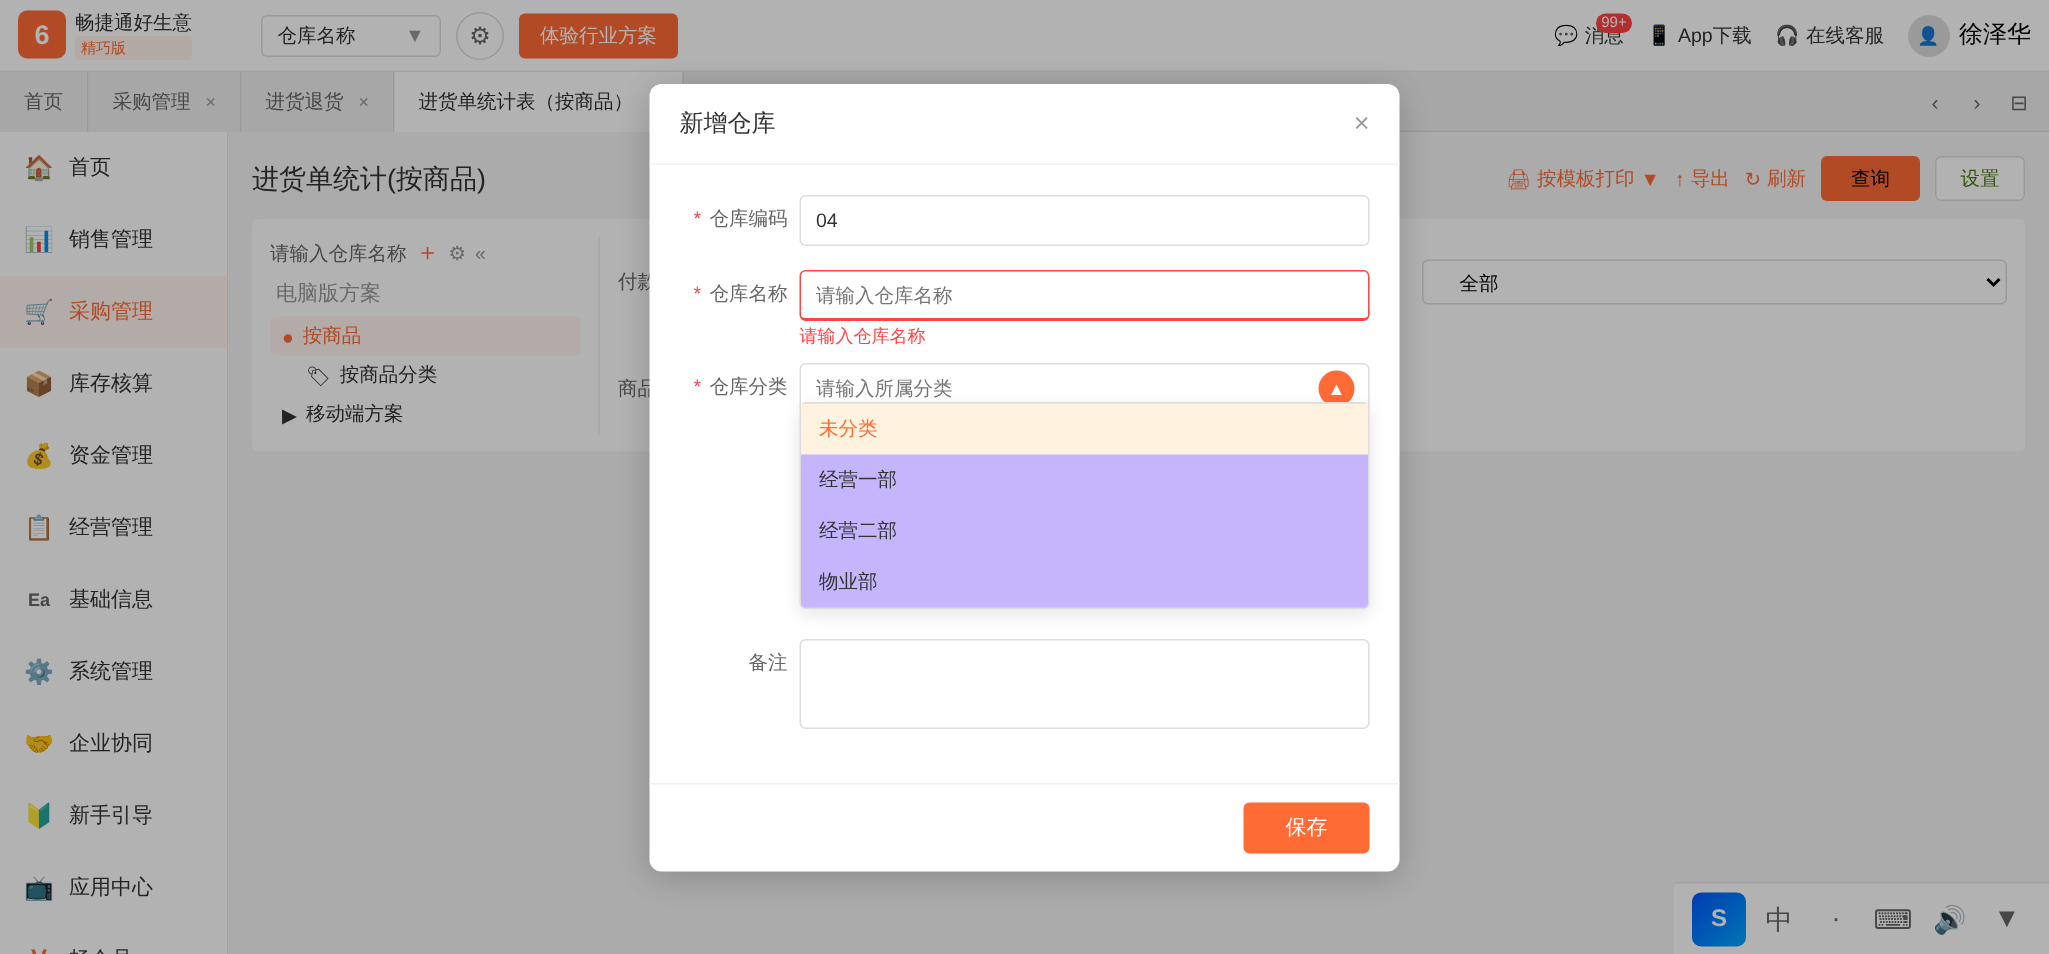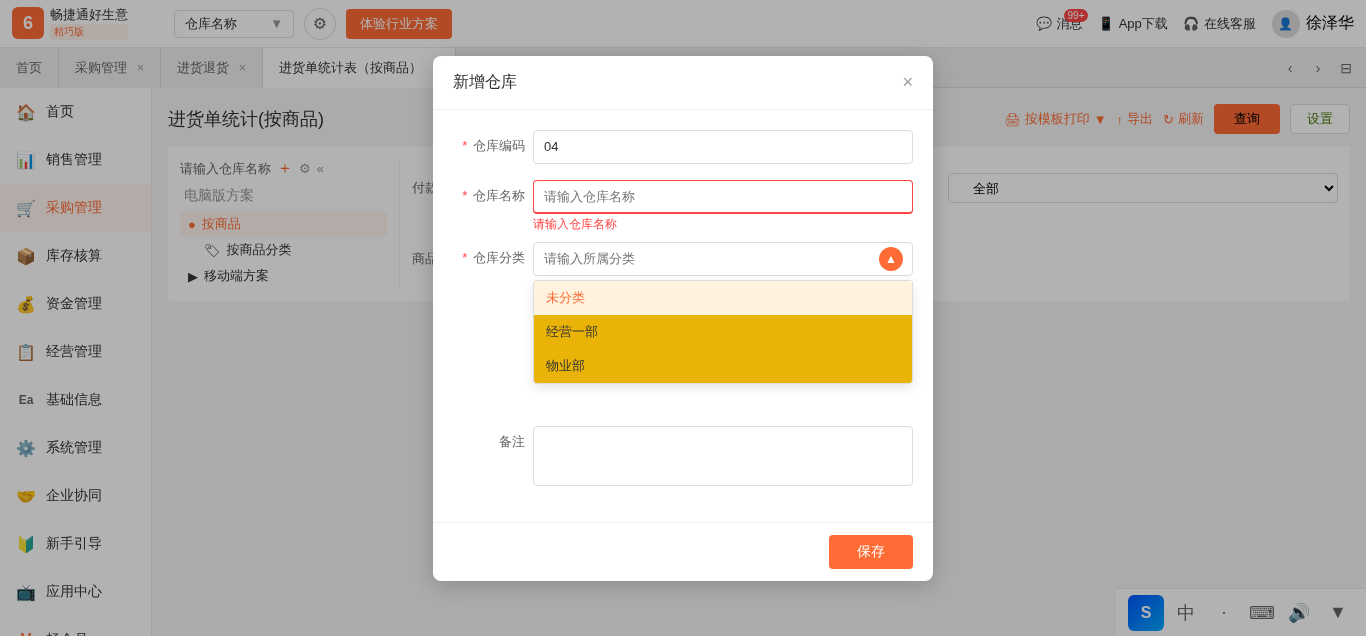--- a/index.html
+++ b/index.html
@@ -432,24 +432,24 @@
       align-items: center;
       justify-content: center;
       color: white;
       font-size: 12px;
       cursor: pointer;
     }
 
     
     .dropdown-list {
       position: absolute;
-      top: 38px;
+      top: 26px;
       left: 0;
       right: 0;
-      background: #eab308;
+      background: #c4b5fd;
       border: 1px solid #ddd;
       border-radius: 4px;
       box-shadow: 0 4px 12px rgba(0,0,0,0.1);
       z-index: 200;
     }
     .dropdown-item {
       padding: 8px 12px;
       font-size: 13px;
       color: #333;
       cursor: pointer;
@@ -749,20 +749,21 @@
           <span class="required">*</span>
           <span>仓库分类</span>
         </div>
         <div class="form-select-wrap">
           <input type="text" class="form-select-input" placeholder="请输入所属分类" style="">
           <div class="form-select-arrow">▲</div>
           
           <div class="dropdown-list">
             <div class="dropdown-item selected">未分类</div>
             <div class="dropdown-item">经营一部</div>
+            <div class="dropdown-item">经营二部</div>
             <div class="dropdown-item">物业部</div>
           </div>
         </div>
       </div>
 
       <div class="form-row" style="margin-top: 150px;">
         <div class="form-label">
           <span>备注</span>
         </div>
         <textarea class="form-textarea" style=""></textarea>

